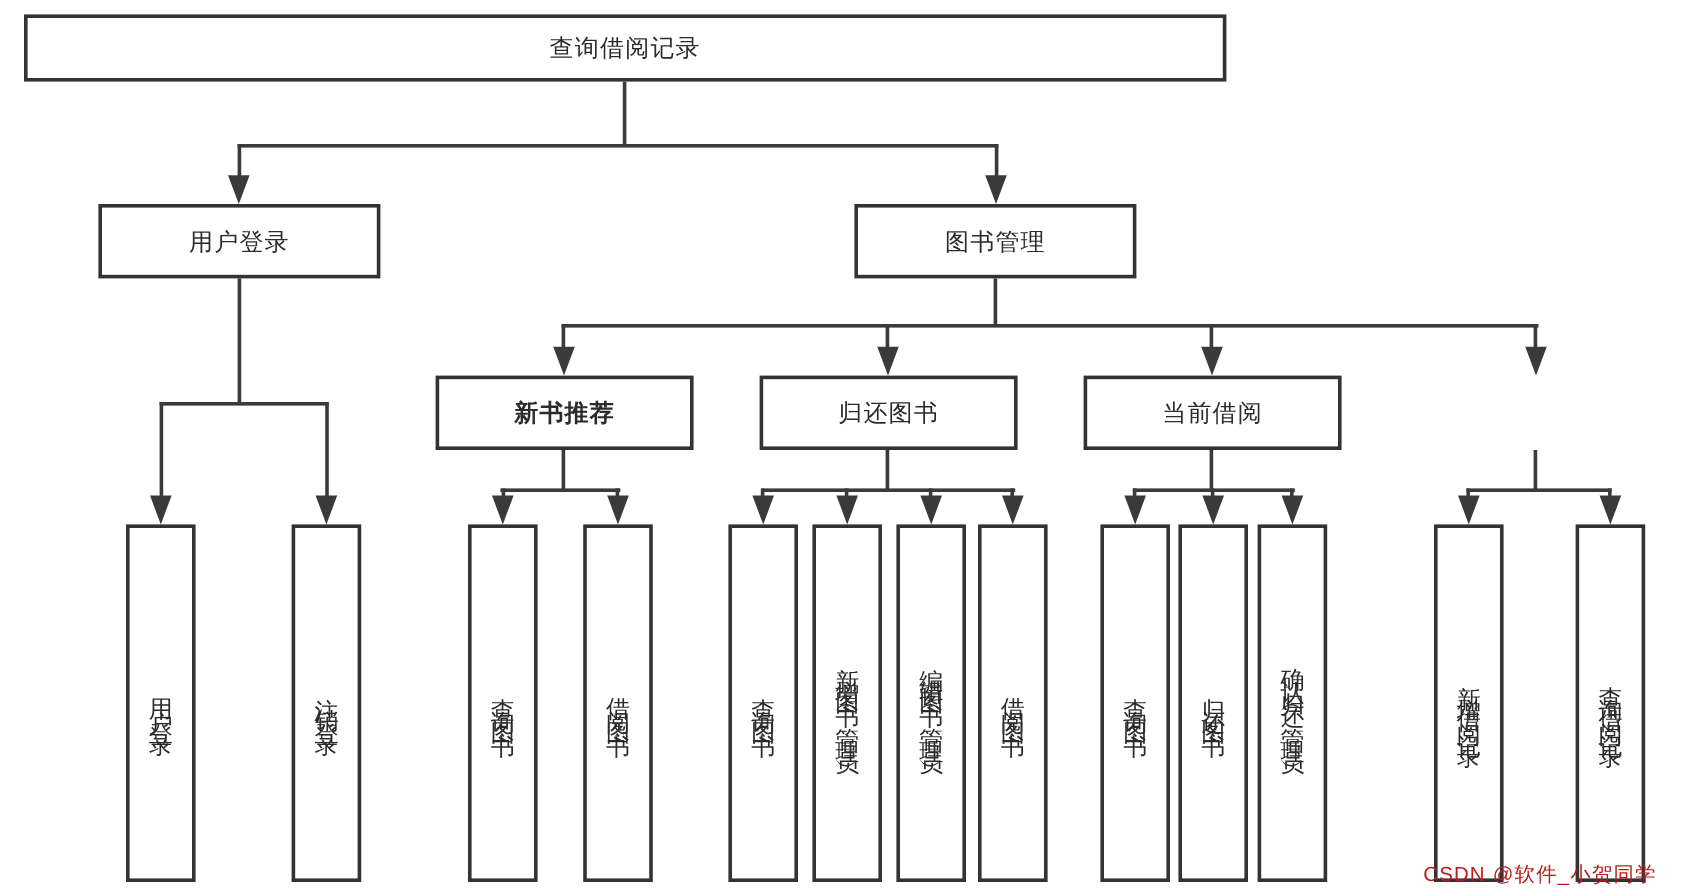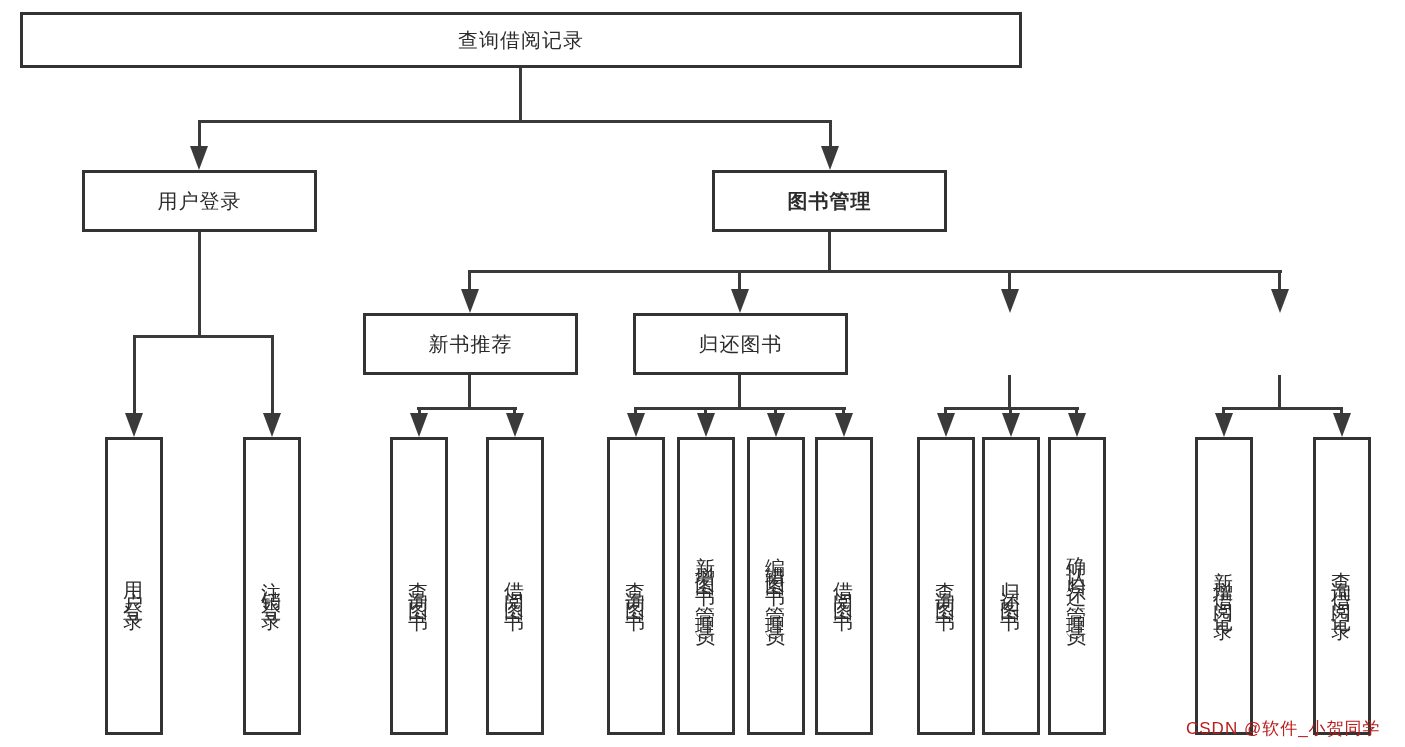--- a/index.html
+++ b/index.html
@@ -38,42 +38,43 @@
   <div class="box" style="left:20px;top:12px;width:1002px;height:56px;">查询借阅记录</div>
 
   <div class="vline" style="left:519px;top:68px;height:52px;"></div>
   <div class="hline" style="left:198px;top:120px;width:634px;"></div>
   <div class="vline" style="left:198px;top:120px;height:28px;"></div>
   <div class="arrow" style="left:190px;top:146px;"></div>
   <div class="vline" style="left:829px;top:120px;height:28px;"></div>
   <div class="arrow" style="left:821px;top:146px;"></div>
 
   <div class="box" style="left:82px;top:170px;width:235px;height:62px;">用户登录</div>
-  <div class="box" style="left:712px;top:170px;width:235px;height:62px;font-weight:bold;">图书管理</div>
+  <div class="box" style="left:712px;top:170px;width:235px;height:62px;">图书管理</div>
 
   <div class="vline" style="left:198px;top:232px;height:105px;"></div>
   <div class="hline" style="left:133px;top:335px;width:141px;"></div>
   <div class="vline" style="left:133px;top:335px;height:80px;"></div>
   <div class="arrow" style="left:125px;top:413px;"></div>
   <div class="vline" style="left:271px;top:335px;height:80px;"></div>
   <div class="arrow" style="left:263px;top:413px;"></div>
 
   <div class="vline" style="left:828px;top:232px;height:40px;"></div>
   <div class="hline" style="left:468px;top:270px;width:814px;"></div>
   <div class="vline" style="left:468px;top:270px;height:22px;"></div>
   <div class="arrow" style="left:461px;top:289px;"></div>
   <div class="vline" style="left:738px;top:270px;height:22px;"></div>
   <div class="arrow" style="left:731px;top:289px;"></div>
   <div class="vline" style="left:1008px;top:270px;height:22px;"></div>
   <div class="arrow" style="left:1001px;top:289px;"></div>
   <div class="vline" style="left:1278px;top:270px;height:22px;"></div>
   <div class="arrow" style="left:1271px;top:289px;"></div>
 
-  <div class="box" style="left:363px;top:313px;width:215px;height:62px;">新书推荐</div>
+  <div class="box" style="left:363px;top:313px;width:215px;height:62px;font-weight:bold;">新书推荐</div>
   <div class="box" style="left:633px;top:313px;width:215px;height:62px;">归还图书</div>
+  <div class="box" style="left:903px;top:313px;width:215px;height:62px;">当前借阅</div>
 
   <div class="vline" style="left:468px;top:375px;height:34px;"></div>
   <div class="hline" style="left:417px;top:407px;width:100px;"></div>
   <div class="vline" style="left:418px;top:407px;height:9px;"></div>
   <div class="arrow" style="left:410px;top:413px;"></div>
   <div class="vline" style="left:513px;top:407px;height:9px;"></div>
   <div class="arrow" style="left:506px;top:413px;"></div>
 
   <div class="vline" style="left:738px;top:375px;height:34px;"></div>
   <div class="hline" style="left:635px;top:407px;width:211px;"></div>

